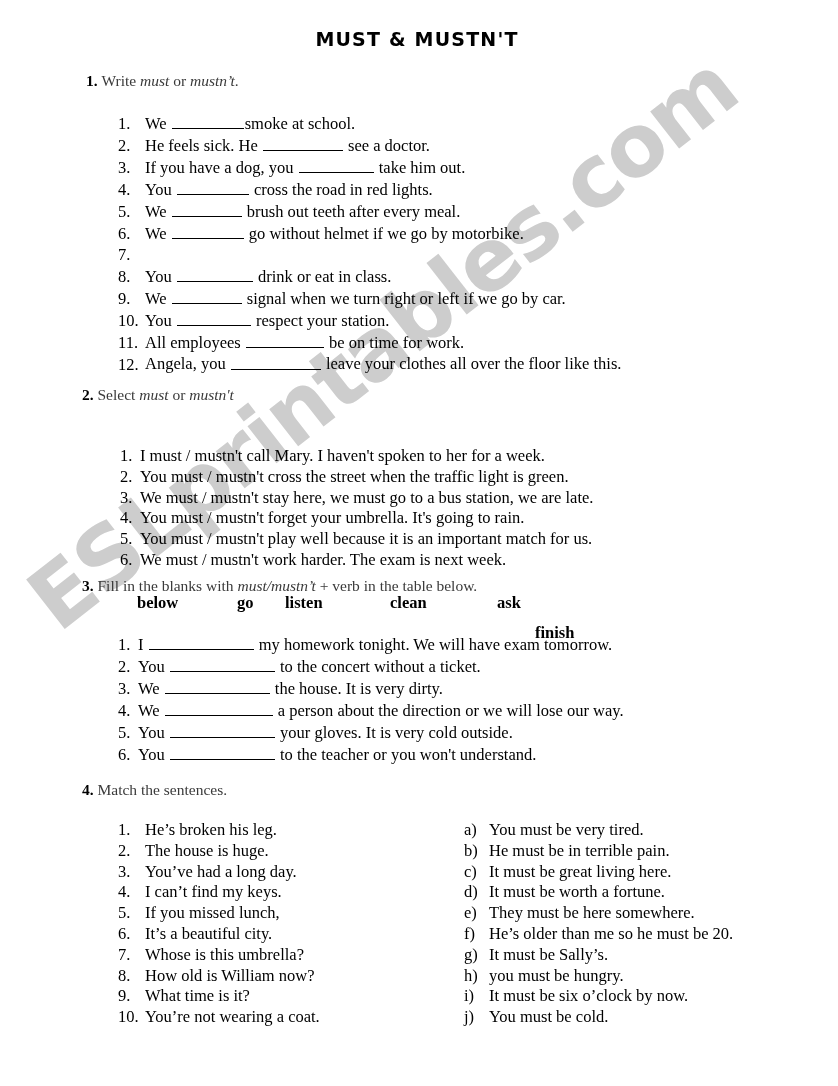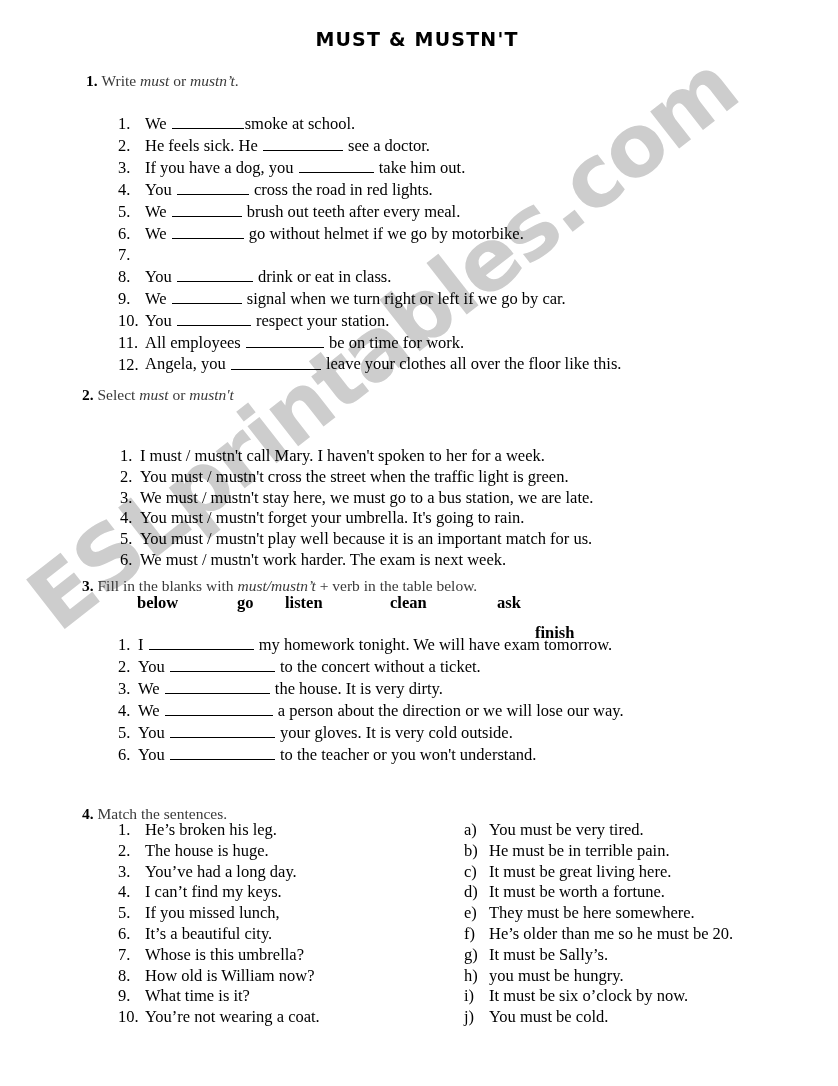--- a/index.html
+++ b/index.html
@@ -71,21 +71,21 @@
     font-weight: bold;
     color: #000;
   }
   .section-heading i {
     font-style: italic;
   }
 
   #sec1-heading { position: absolute; left: 86px; top: 72px; }
   #sec2-heading { position: absolute; left: 82px; top: 386px; }
   #sec3-heading { position: absolute; left: 82px; top: 577px; }
-  #sec4-heading { position: absolute; left: 82px; top: 805px; }
+  #sec4-heading { position: absolute; left: 82px; top: 781px; }
 
   
   .ex-list {
     position: absolute;
     margin: 0;
     padding: 0;
     list-style: none;
   }
   .ex-list li {
     display: flex;

